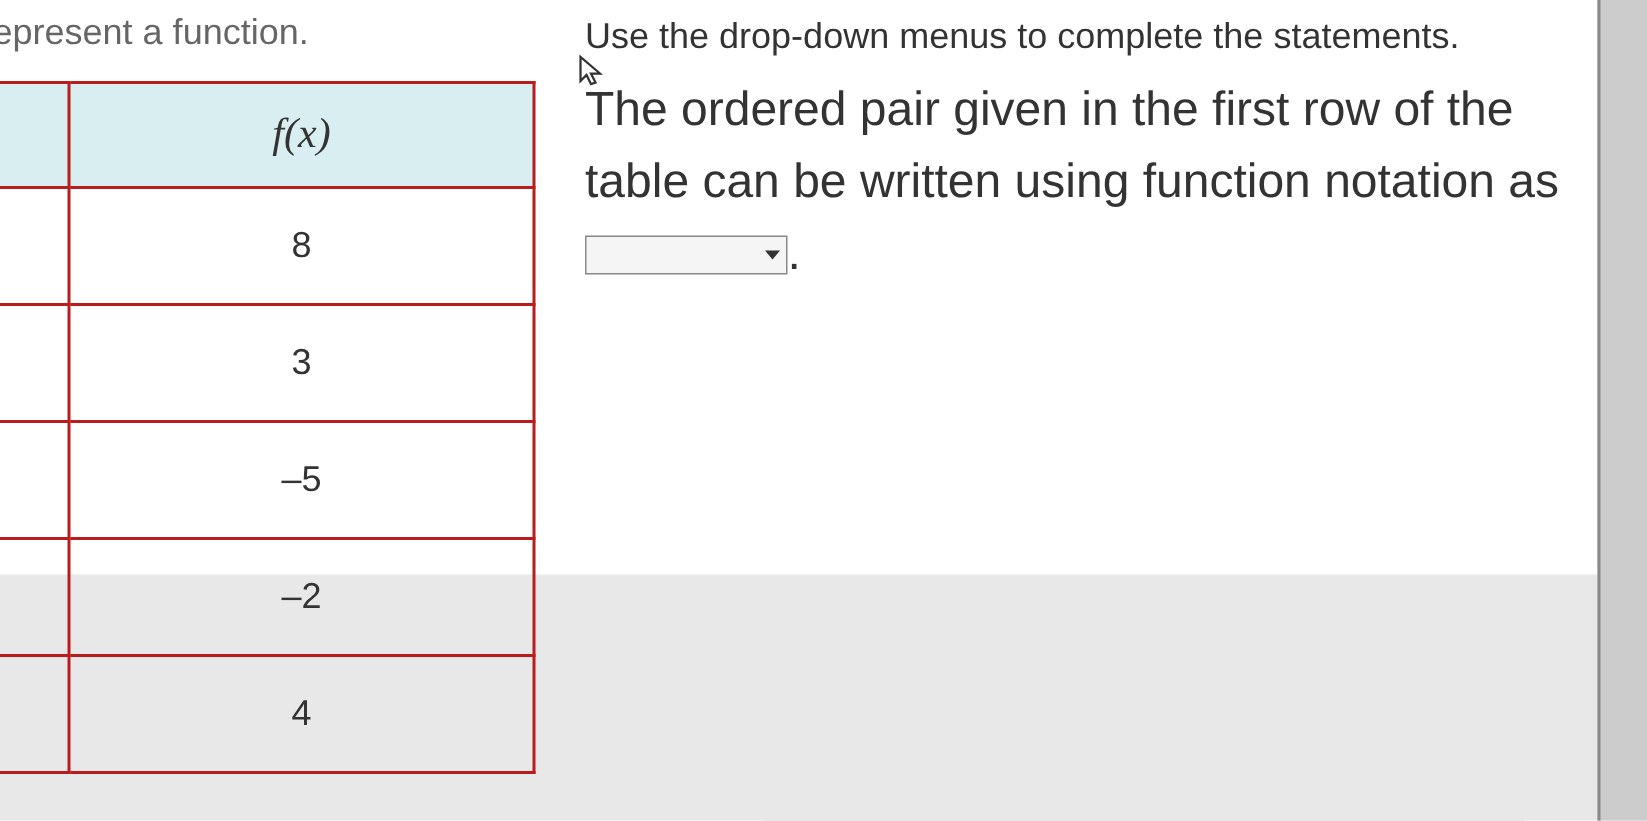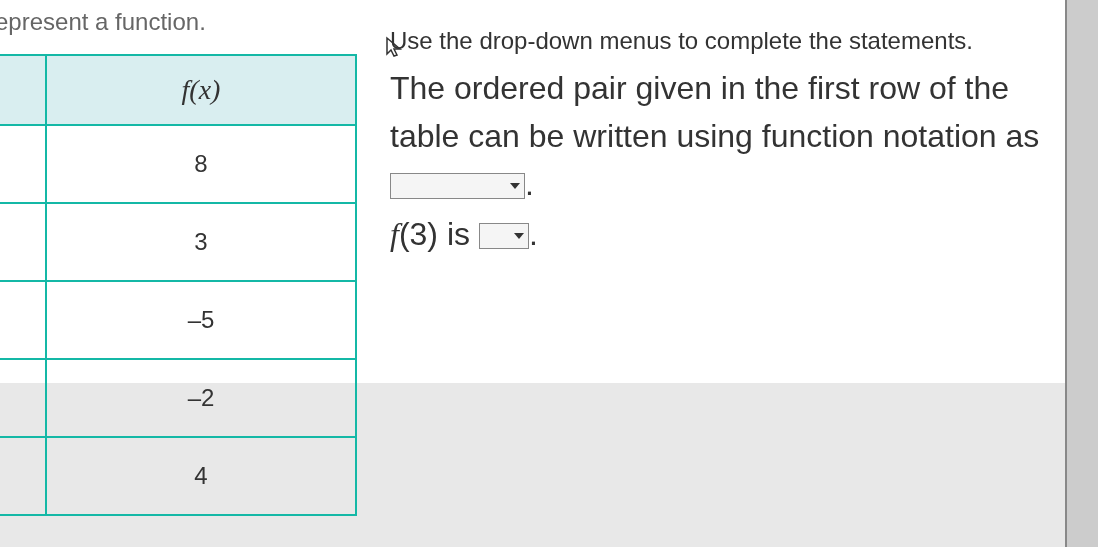--- a/index.html
+++ b/index.html
@@ -33,21 +33,21 @@
       color: #666;
       padding-left: 0;
       margin-left: -5px;
       margin-bottom: 18px;
     }
     .func-table {
       border-collapse: collapse;
       margin-left: -5px;
     }
     .func-table th, .func-table td {
-      border: 2px solid #14b8a6;
+      border: 2px solid #b91c1c;
       text-align: center;
       font-size: 24px;
       color: #333;
     }
     .func-table th.x-col {
       width: 50px;
       height: 70px;
       background: #d9eef0;
     }
     .func-table th.fx-col {
@@ -65,21 +65,21 @@
       width: 310px;
       height: 78px;
     }
     .fx-header {
       font-family: 'Times New Roman', serif;
       font-style: italic;
       font-size: 28px;
     }
     .right-section {
       flex: 1;
-      padding: 24px 20px 0 20px;
+      padding: 8px 20px 0 20px;
       position: relative;
     }
     .instruction {
       font-size: 24px;
       color: #333;
       line-height: 1.4;
       margin-bottom: 6px;
     }
     .cursor-icon {
       position: absolute;
@@ -174,23 +174,17 @@
     </svg>
     <div class="instruction">Use the drop-down menus to complete the statements.</div>
 
     <div class="statement-line">
       <span>The ordered pair given in the first row of the table can be written using function notation as</span>
       <span class="dropdown wide">
         <span class="dropdown-arrow"></span>
       </span><span>.</span>
     </div>
 
-    <div class="statement-line">
-      <span class="mathvar">f</span><span>(3) is</span>
-      <span class="dropdown">
-        <span class="dropdown-arrow"></span>
-      </span><span>.</span>
-    </div>
 
   </div>
 </div>
 
 <div class="right-border"></div>
 
 </body></html>

